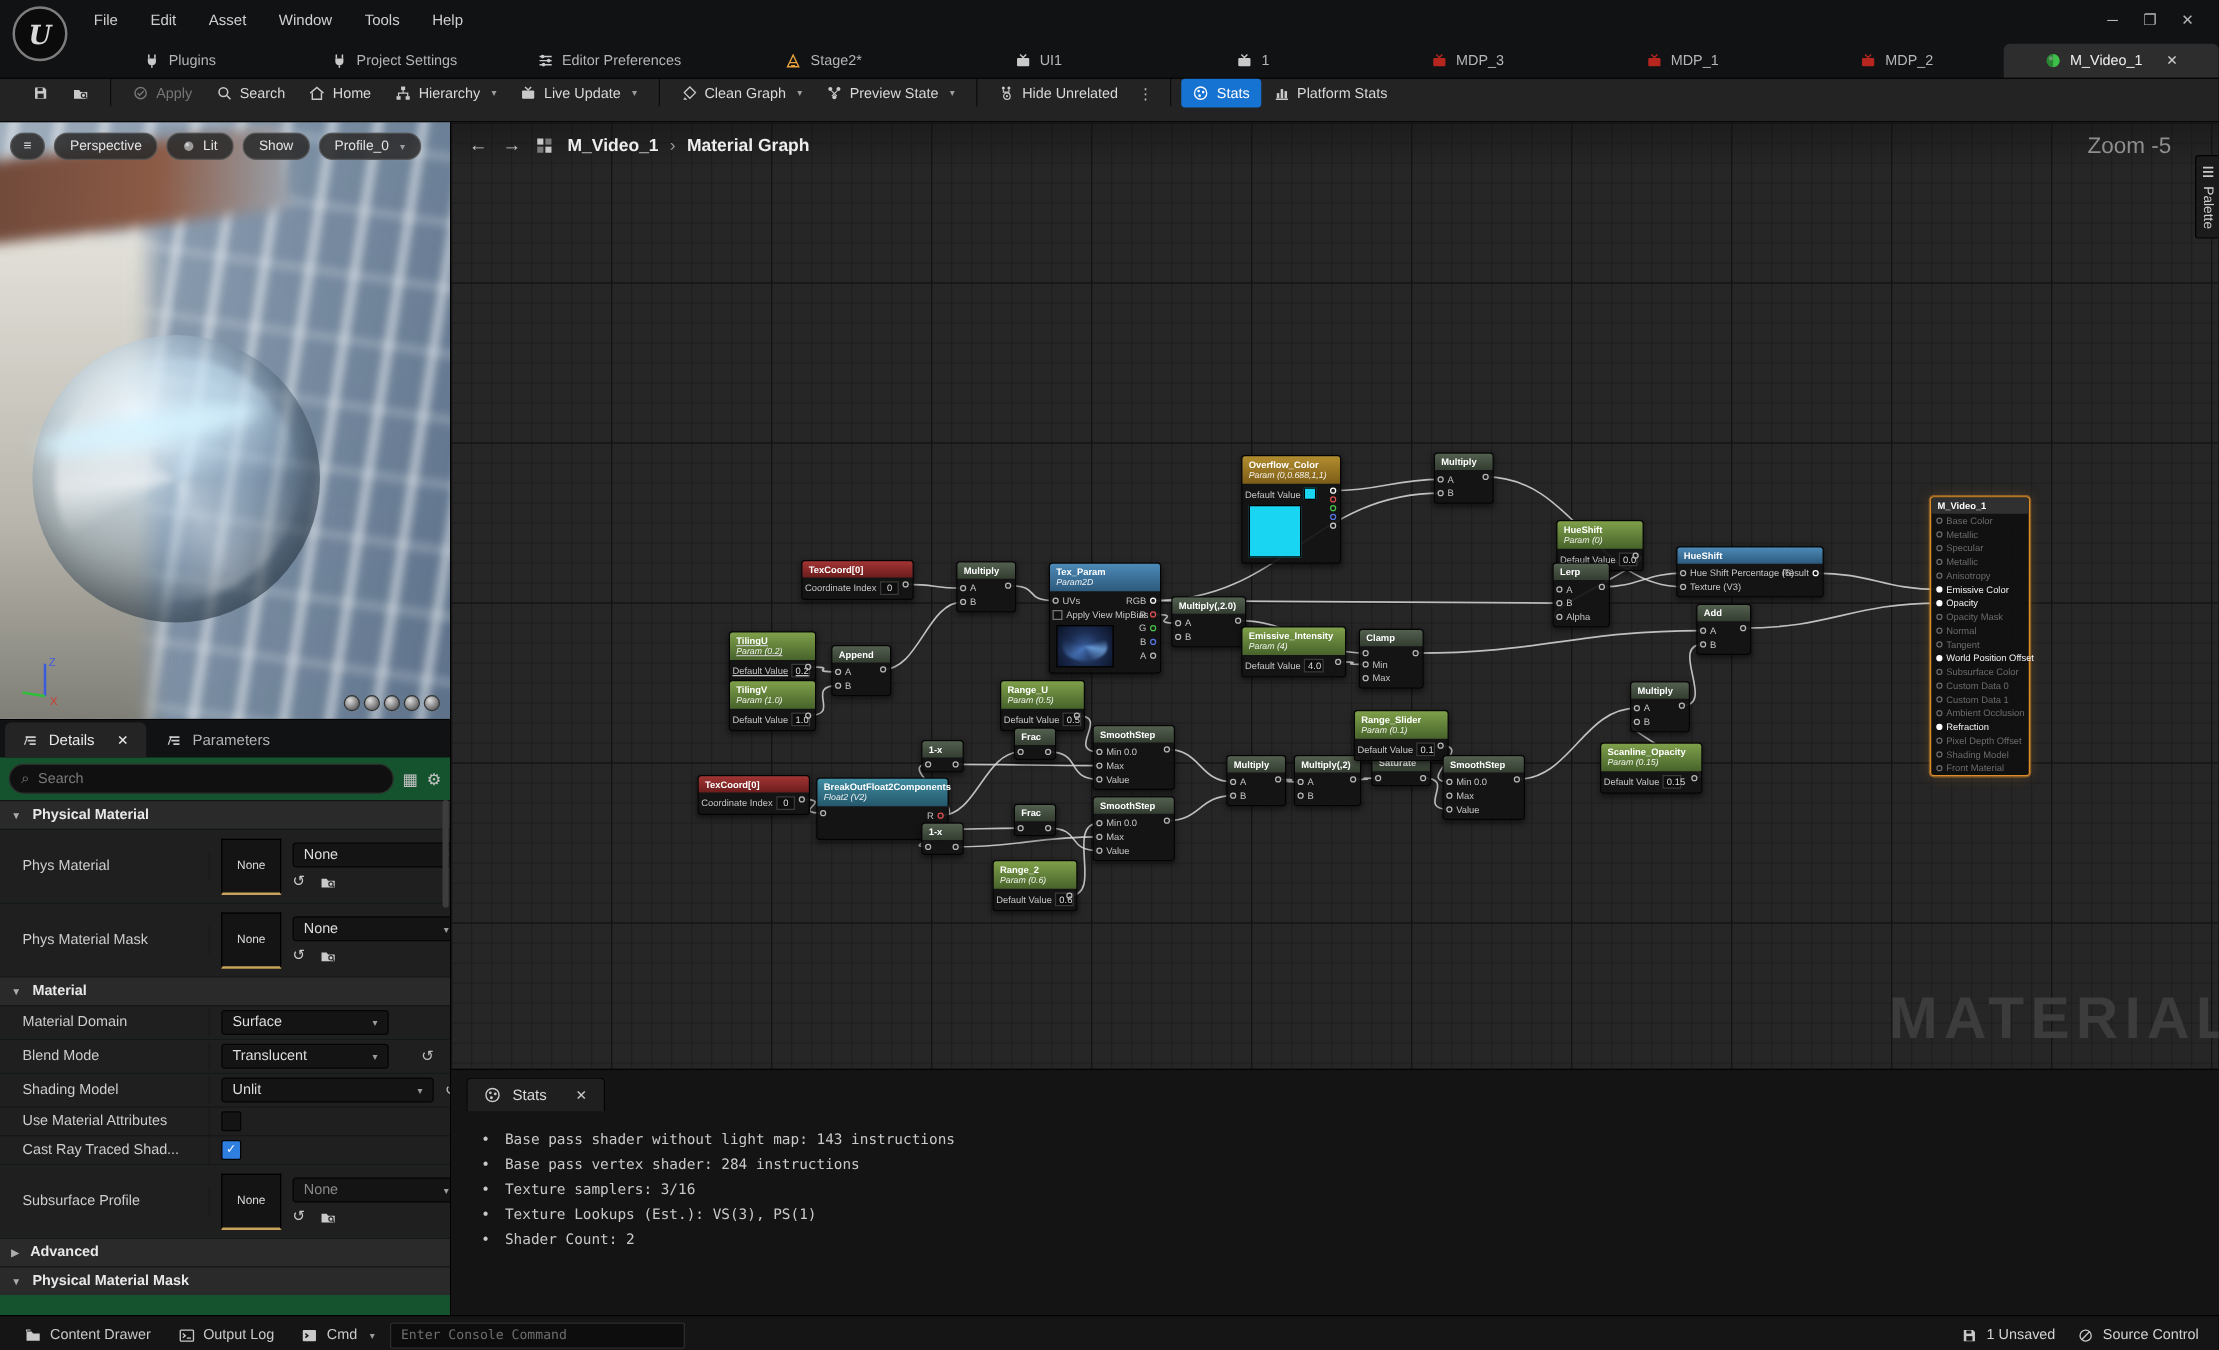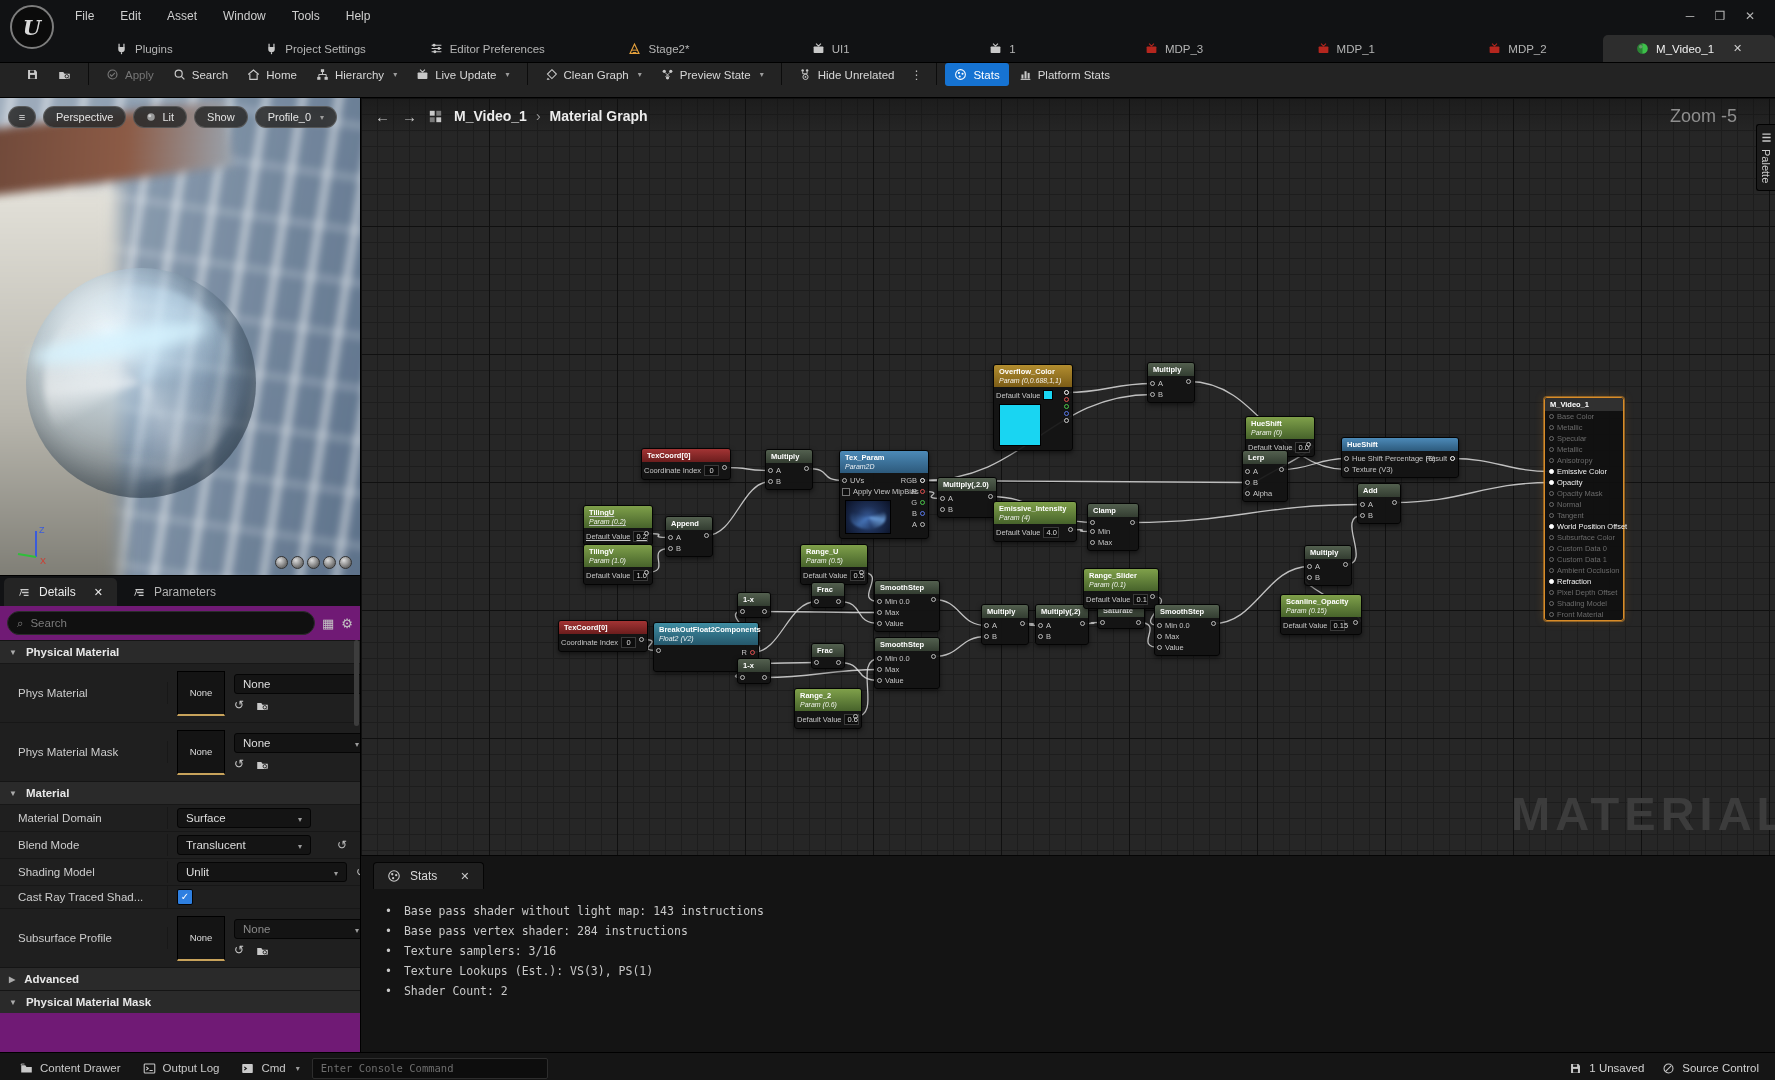--- a/index.html
+++ b/index.html
@@ -63,21 +63,21 @@
     background:rgba(214,243,255,.85);filter:blur(7px);transform:rotate(-10deg)}
   .vp-pills{position:absolute;top:8px;left:8px;display:flex;gap:7px;z-index:5}
   .pill{background:rgba(43,43,43,.88);border:1px solid rgba(105,105,105,.65);border-radius:13px;
         padding:4px 12px;font-size:11px;color:#e4e4e4;display:flex;align-items:center;gap:6px}
   .pill.sq{width:26px;padding:4px 0;justify-content:center}
   .gizmo{position:absolute;left:14px;bottom:10px;z-index:4}
   .pvshapes{position:absolute;right:8px;bottom:6px;display:flex;gap:3px;z-index:4}
   .pvshape{width:11px;height:11px;border-radius:50%;background:radial-gradient(circle at 35% 30%,#ddd,#6d6d6d 70%);border:1px solid #333}
 
   
-  .details{flex:1;display:flex;flex-direction:column;background:#701a75;position:relative;overflow:hidden}
+  .details{flex:1;display:flex;flex-direction:column;background:#14532d;position:relative;overflow:hidden}
   .dtabs{display:flex;align-items:flex-end;background:#111214;height:30px;padding-left:4px;gap:2px}
   .dtab{display:flex;align-items:center;gap:8px;padding:0 14px;height:28px;font-size:12px;color:#b3b3b3}
   .dtab.active{background:#242424;border-radius:5px 5px 0 0;color:#eaeaea}
   .dtab .close{font-size:11px;margin-left:10px}
   .dsearchrow{display:flex;align-items:center;gap:7px;padding:5px 7px}
   .searchbox{flex:1;height:22px;background:#101010;border:1px solid #2c2c2c;border-radius:12px;
              display:flex;align-items:center;gap:7px;padding:0 9px;font-size:11.5px;color:#7b7b7b}
   .dicon{color:#c3c3c3;font-size:13px}
   .dbody{flex:1;overflow:hidden;position:relative}
   .dsec-h{background:#2a2a2a;border-top:1px solid #151515;padding:5px 9px;font-size:11.5px;font-weight:bold;
@@ -571,20 +571,26 @@
             </div>
           </div>
           <div class="drow">
             <div class="dlabel">Shading Model</div>
             <div class="dval">
               <div class="select wide">
                 <span>Unlit</span>
                 <span class="caret"></span>
               </div>
               <span class="reset">↺</span>
+            </div>
+          </div>
+          <div class="drow">
+            <div class="dlabel">Use Material Attributes</div>
+            <div class="dval">
+              <div class="checkbox"></div>
             </div>
           </div>
           <div class="drow">
             <div class="dlabel">Cast Ray Traced Shad...</div>
             <div class="dval">
               <div class="checkbox on"></div>
             </div>
           </div>
           <div class="drow" style="min-height: 58px;">
             <div class="dlabel">Subsurface Profile</div>

